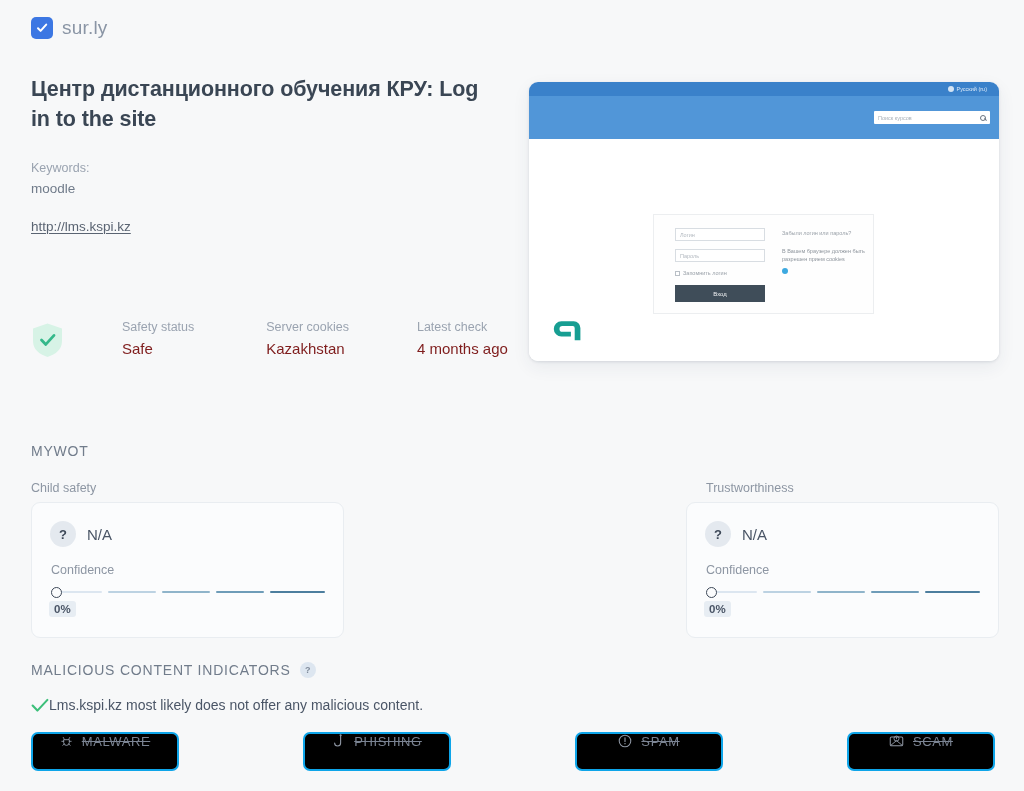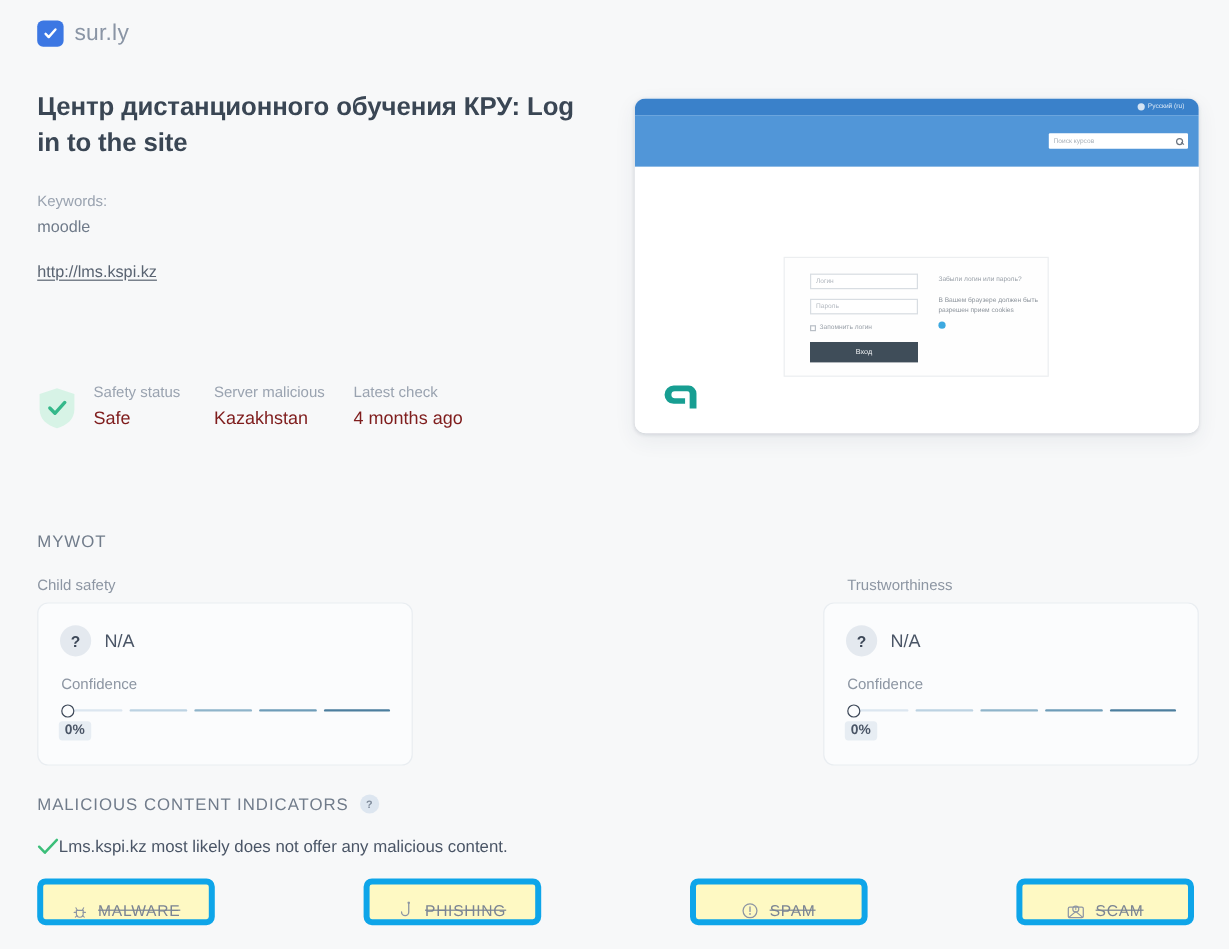--- a/index.html
+++ b/index.html
@@ -93,21 +93,21 @@
     align-items: flex-start;
     gap: 0;
   }
   .shield {
     width: 33px;
     height: 36px;
     margin-right: 14px;
     margin-top: 4px;
     flex: none;
   }
-  .status-col { margin-right: 28px; }
+  .status-col { margin-right: 28px; margin-left: 44px; }
   .status-col.loc { margin-right: 24px; }
   .status-k {
     font-size: 12.5px;
     color: #9aa3b0;
     line-height: 19px;
     white-space: nowrap;
   }
   .status-v {
     font-size: 15px;
     color: #7f1d1d;
@@ -400,25 +400,25 @@
     position: absolute;
     left: 31px;
     top: 732px;
     width: 965px;
     display: flex;
     gap: 124px;
   }
   .chip {
     width: 148px;
     height: 39px;
-    border: 5px solid #0ea5e9;
+    border: 2px solid #0ea5e9;
     border-radius: 7px;
-    background: #fef9c3;
-    display: flex;
-    align-items: flex-end;
+    background: #000000;
+    display: flex;
+    align-items: flex-start;
     justify-content: center;
     gap: 9px;
   }
   .chip-label {
     font-size: 13px;
     color: #7b8493;
     letter-spacing: .6px;
     text-decoration: line-through;
     text-decoration-color: #7b8493;
   }
@@ -448,21 +448,21 @@
   <div class="status">
     <svg class="shield" viewBox="0 0 33 36">
       <path d="M16.5 1.5 L31 6.4 V19 c0 8.4 -6.2 13.3 -14.5 15.9 C8.2 32.3 2 27.4 2 19 V6.4 Z" fill="#d7f3e6"></path>
       <path d="M10.5 18 L14.8 22.4 L23 13.4" fill="none" stroke="#34b88a" stroke-width="2.8" stroke-linecap="round" stroke-linejoin="round"></path>
     </svg>
     <div class="status-col">
       <div class="status-k">Safety status</div>
       <div class="status-v">Safe</div>
     </div>
     <div class="status-col loc">
-      <div class="status-k">Server malicious</div>
+      <div class="status-k">Server cookies</div>
       <div class="status-v">Kazakhstan</div>
     </div>
     <div class="status-col">
       <div class="status-k">Latest check</div>
       <div class="status-v">4 months ago</div>
     </div>
   </div>
 
   <div class="preview">
     <div class="pv-topbar">

